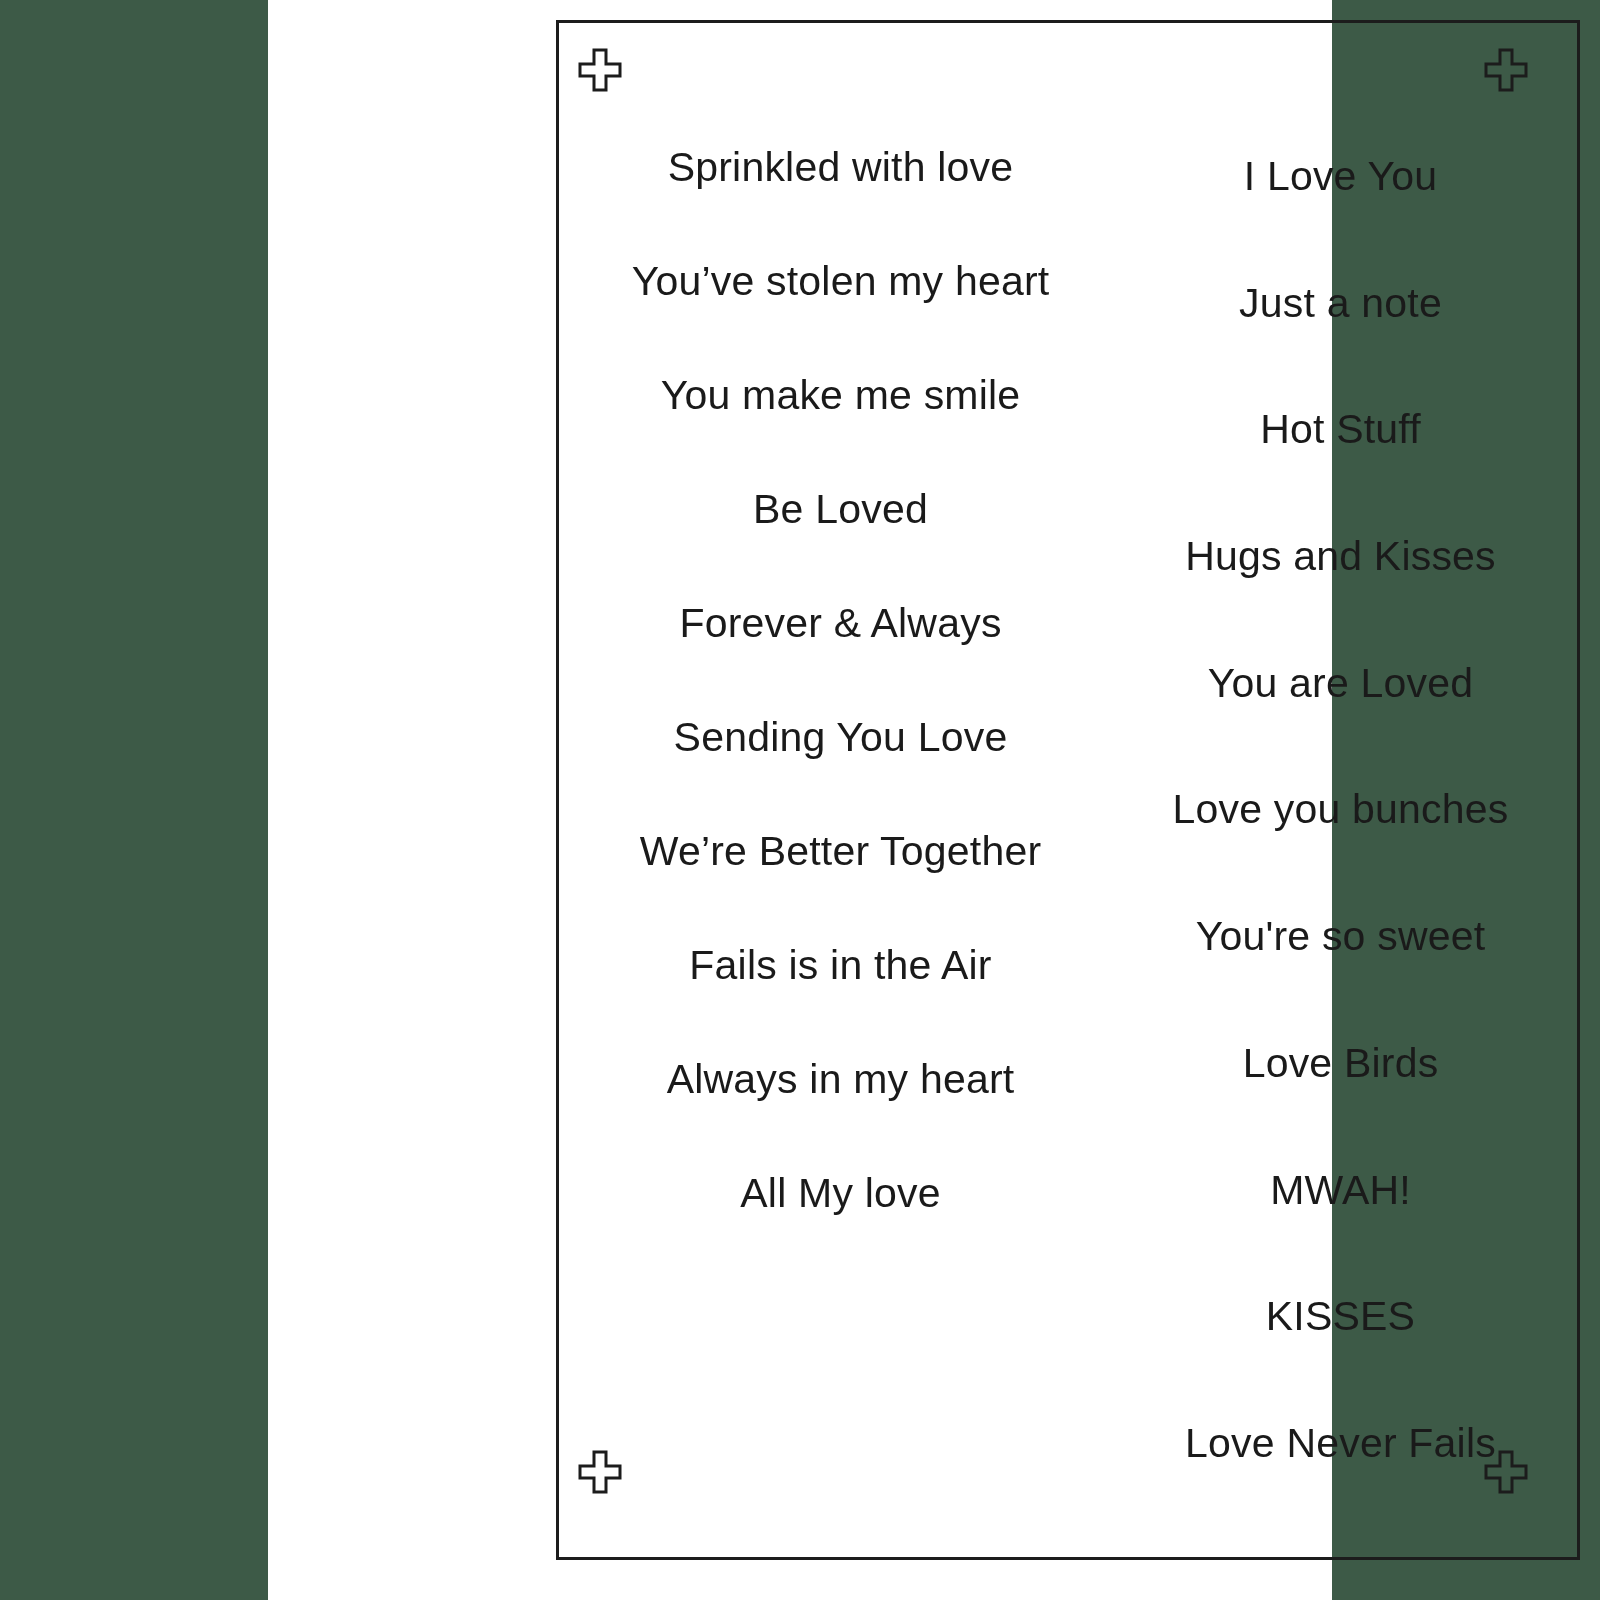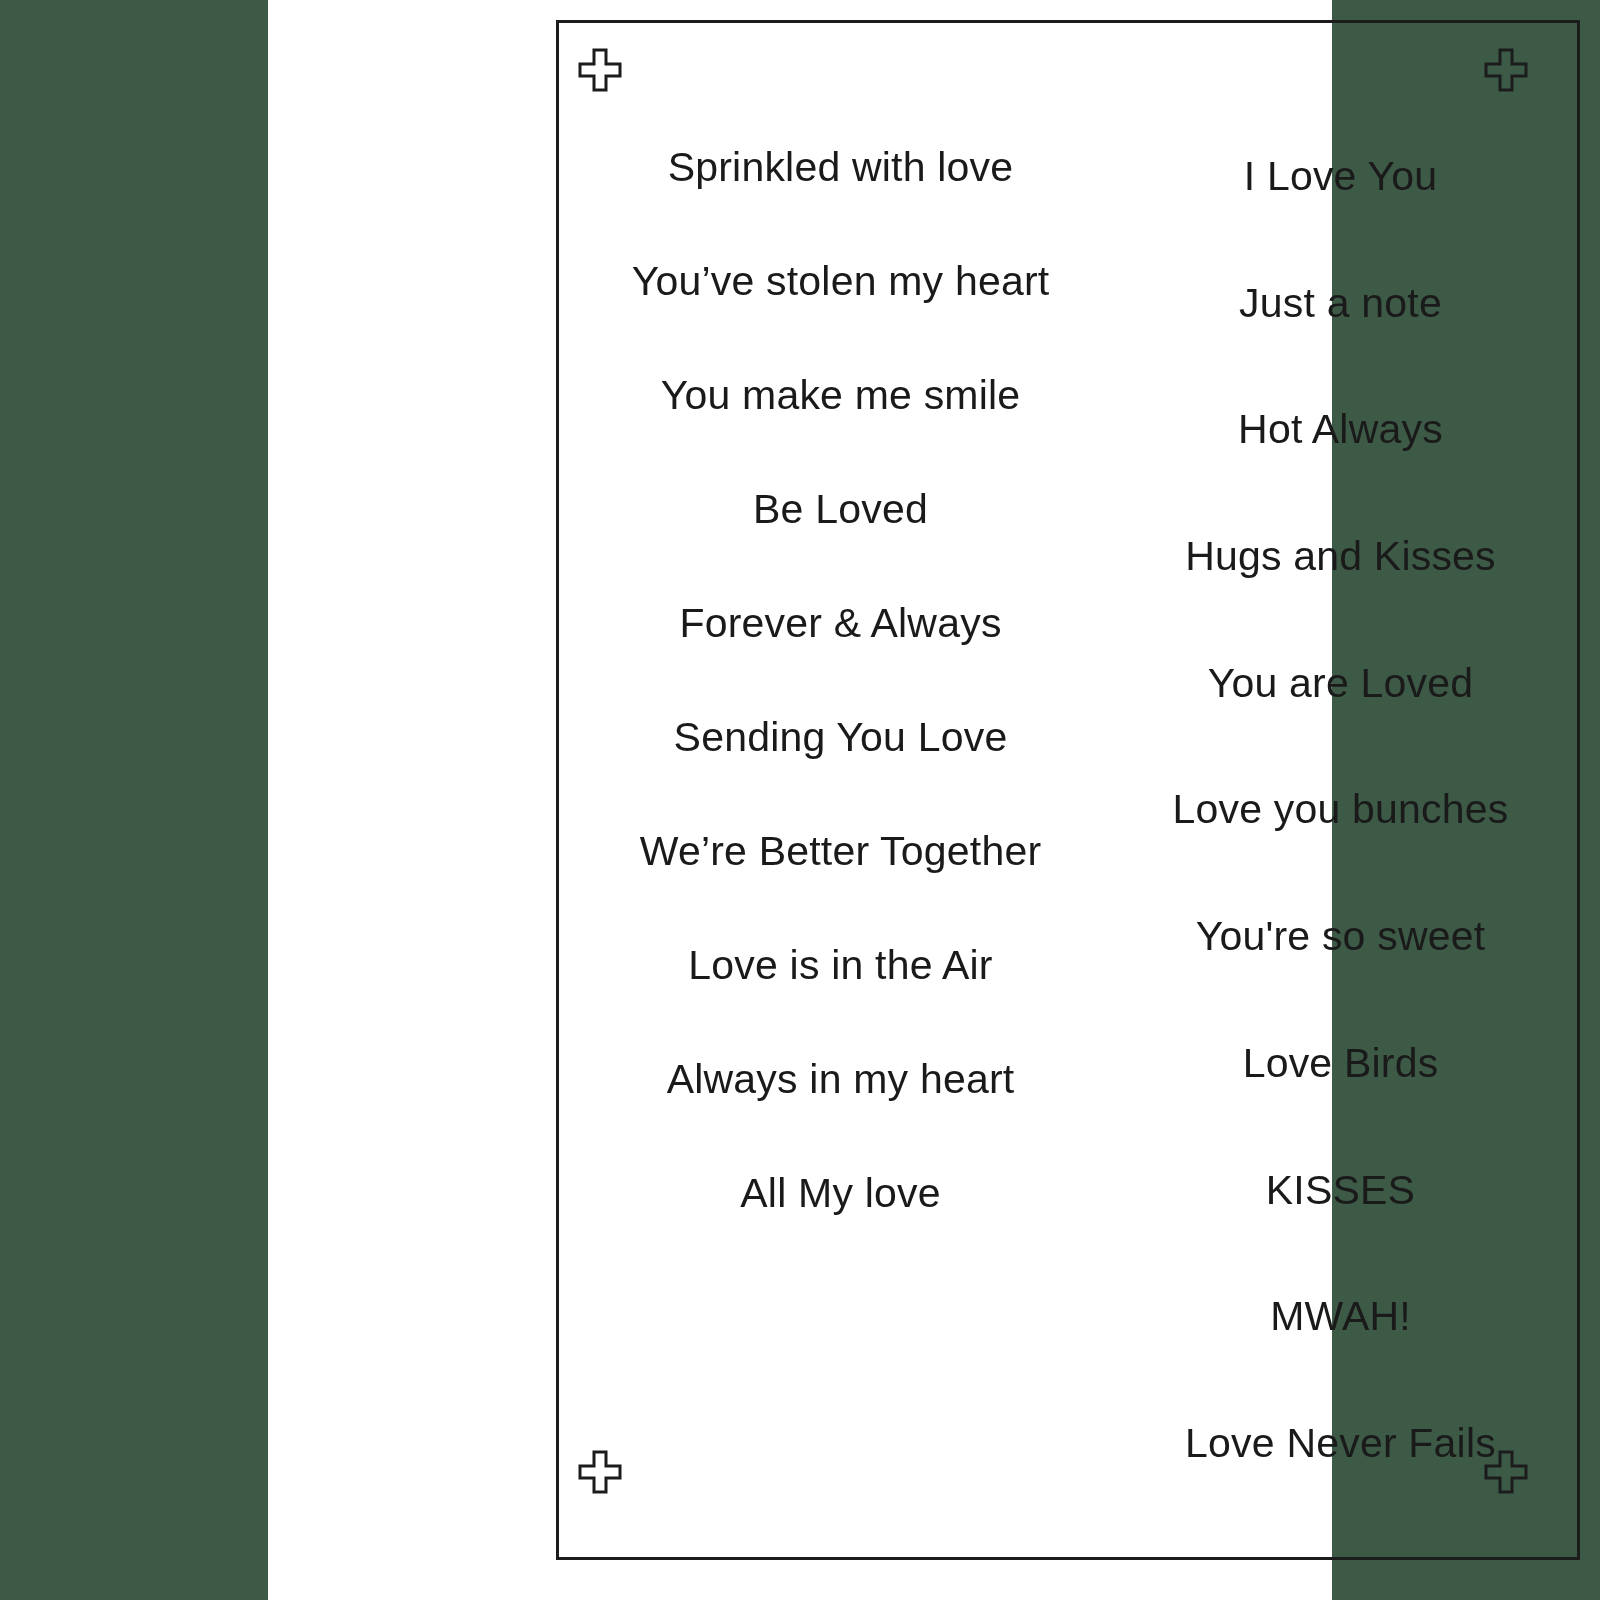--- a/index.html
+++ b/index.html
@@ -125,34 +125,34 @@
     <div id="columns">
 
       <div class="phrase-col" id="col-left">
         <div class="phrase">Sprinkled with love</div>
         <div class="phrase">You’ve stolen my heart</div>
         <div class="phrase">You make me smile</div>
         <div class="phrase">Be Loved</div>
         <div class="phrase">Forever &amp; Always</div>
         <div class="phrase">Sending You Love</div>
         <div class="phrase">We’re Better Together</div>
-        <div class="phrase">Love is in the Air</div>
+        <div class="phrase">Fails is in the Air</div>
         <div class="phrase">Always in my heart</div>
         <div class="phrase">All My love</div>
       </div>
 
       <div class="phrase-col" id="col-right">
         <div class="phrase">I Love You</div>
         <div class="phrase">Just a note</div>
-        <div class="phrase">Hot Always</div>
+        <div class="phrase">Hot Stuff</div>
         <div class="phrase">Hugs and Kisses</div>
         <div class="phrase">You are Loved</div>
         <div class="phrase">Love you bunches</div>
         <div class="phrase">You're so sweet</div>
         <div class="phrase">Love Birds</div>
+        <div class="phrase">MWAH!</div>
         <div class="phrase">KISSES</div>
-        <div class="phrase">MWAH!</div>
         <div class="phrase">Love Never Fails</div>
       </div>
 
     </div>
   </div>
 </div>
 
 </body></html>

